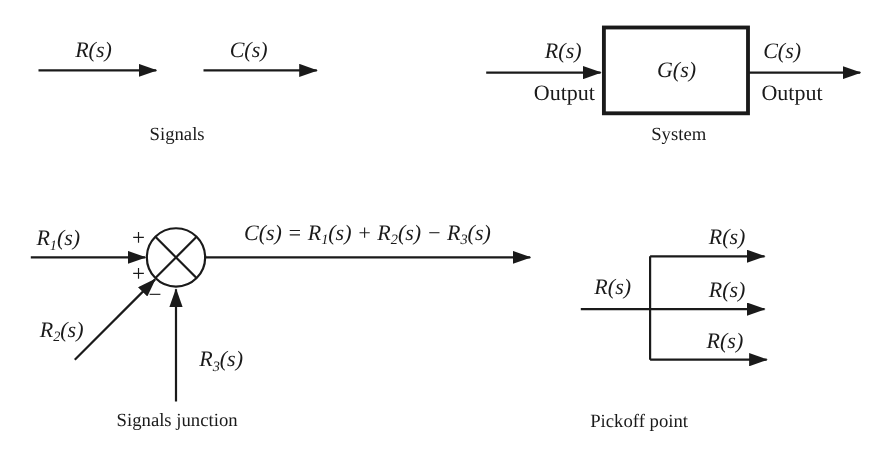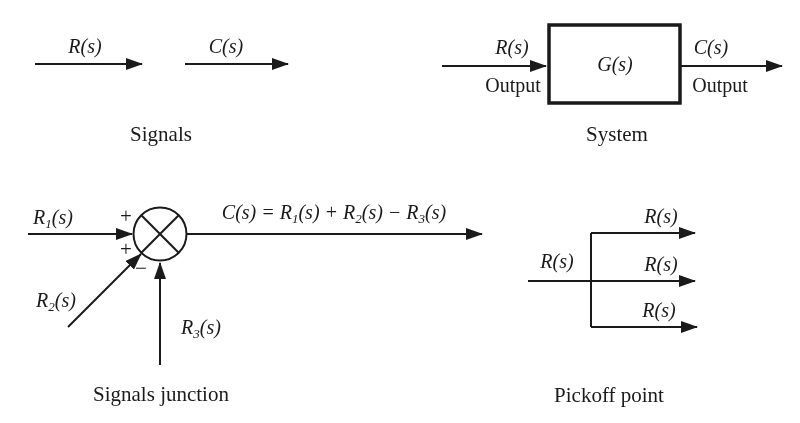--- a/index.html
+++ b/index.html
@@ -28,22 +28,21 @@
   .math sub {
     font-size: 13px;
     line-height: 0;
     position: relative;
     vertical-align: baseline;
     bottom: -4px;
   }
   .caption {
     font-family: "Liberation Serif", serif;
     font-style: normal;
-    font-size: 21px;
-    margin-top: 12px;
+    font-size: 17px;
   }
   .plain {
     font-family: "Liberation Serif", serif;
     font-style: normal;
     font-size: 20px;
   }
   .sign {
     font-family: "Liberation Serif", serif;
     font-style: normal;
     font-size: 21px;
@@ -103,15 +102,15 @@
   <div class="label sign" style="left:141px; top:268px;">−</div>
 
   <div class="label math" style="left:334px; top:212px;"><span>C(s) = R</span><sub>1</sub><span>(s) + R</span><sub>2</sub><span>(s) − R</span><sub>3</sub><span>(s)</span></div>
 
   <div class="label caption" style="left:161px; top:382px;">Signals junction</div>
 
   <div class="label math" style="left:557px; top:261px;">R(s)</div>
   <div class="label math" style="left:661px; top:216px;">R(s)</div>
   <div class="label math" style="left:661px; top:264px;">R(s)</div>
   <div class="label math" style="left:659px; top:310px;">R(s)</div>
-  <div class="label caption" style="left:609px; top:383px;">Pickoff point</div>
+  <div class="label caption" style="left:581px; top:383px;">Pickoff point</div>
 
 </div>
 
 </body></html>

